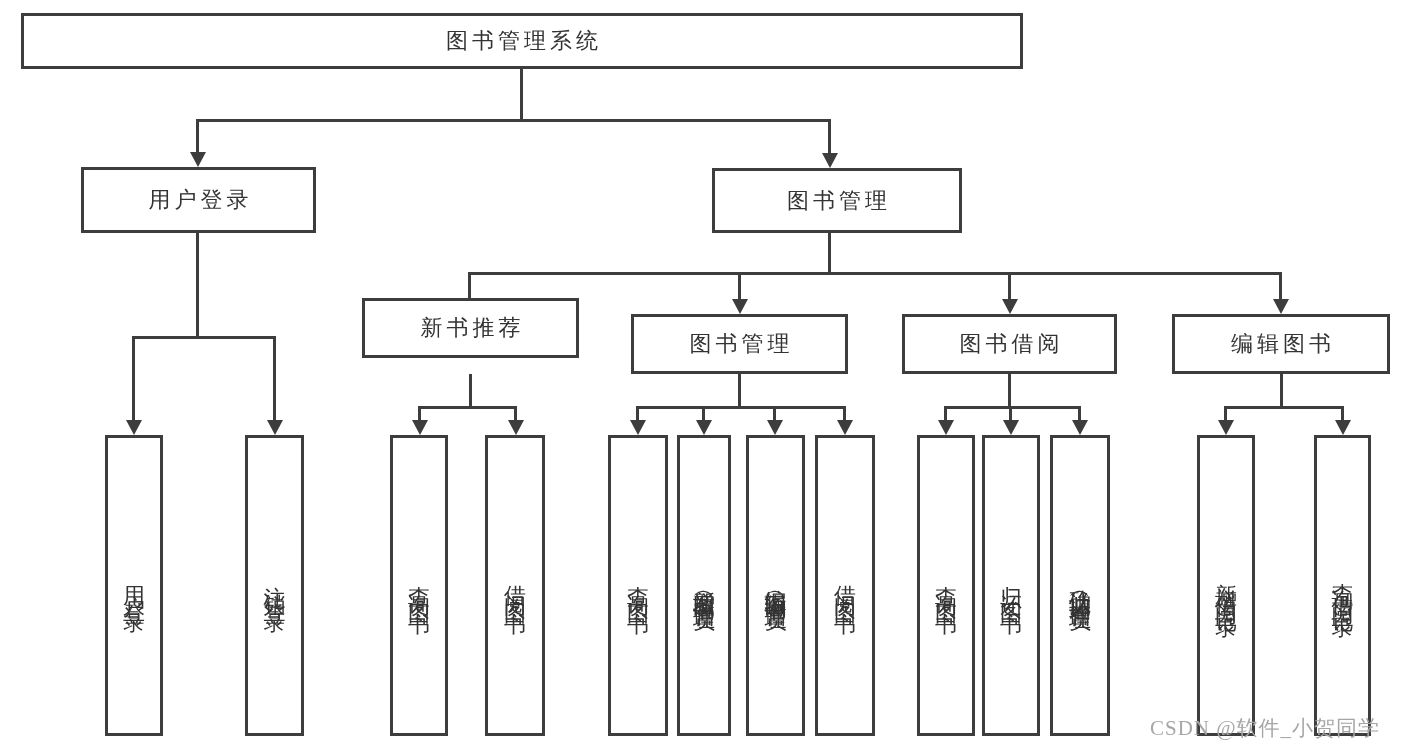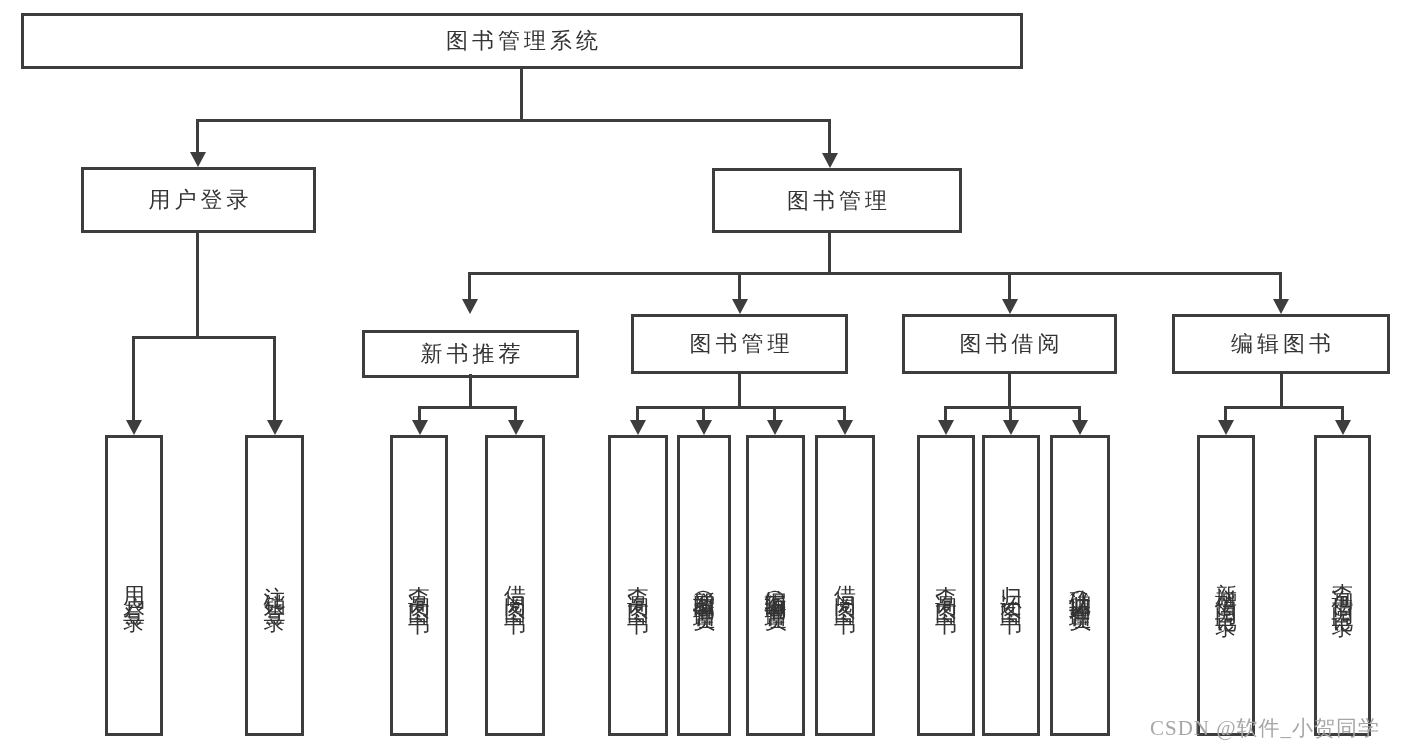--- a/index.html
+++ b/index.html
@@ -97,21 +97,21 @@
   <div class="hline" style="left:470px; top:272px; width:811px;"></div>
   <div class="vline" style="left:468px;  top:272px; height:27px;"></div>
   <div class="arrow" style="left:462px;  top:299px;"></div>
   <div class="vline" style="left:738px;  top:272px; height:27px;"></div>
   <div class="arrow" style="left:732px;  top:299px;"></div>
   <div class="vline" style="left:1008px; top:272px; height:27px;"></div>
   <div class="arrow" style="left:1002px; top:299px;"></div>
   <div class="vline" style="left:1279px; top:272px; height:27px;"></div>
   <div class="arrow" style="left:1273px; top:299px;"></div>
 
-  <div class="box" style="left:362px; top:330px; width:217px; height:48px;">
+  <div class="box" style="left:362px; top:298px; width:217px; height:60px;">
     <span>新书推荐</span>
   </div>
   <div class="box" style="left:631px; top:314px; width:217px; height:60px;">
     <span>图书管理</span>
   </div>
   <div class="box" style="left:902px; top:314px; width:215px; height:60px;">
     <span>图书借阅</span>
   </div>
   <div class="box" style="left:1172px; top:314px; width:218px; height:60px;">
     <span>编辑图书</span>

